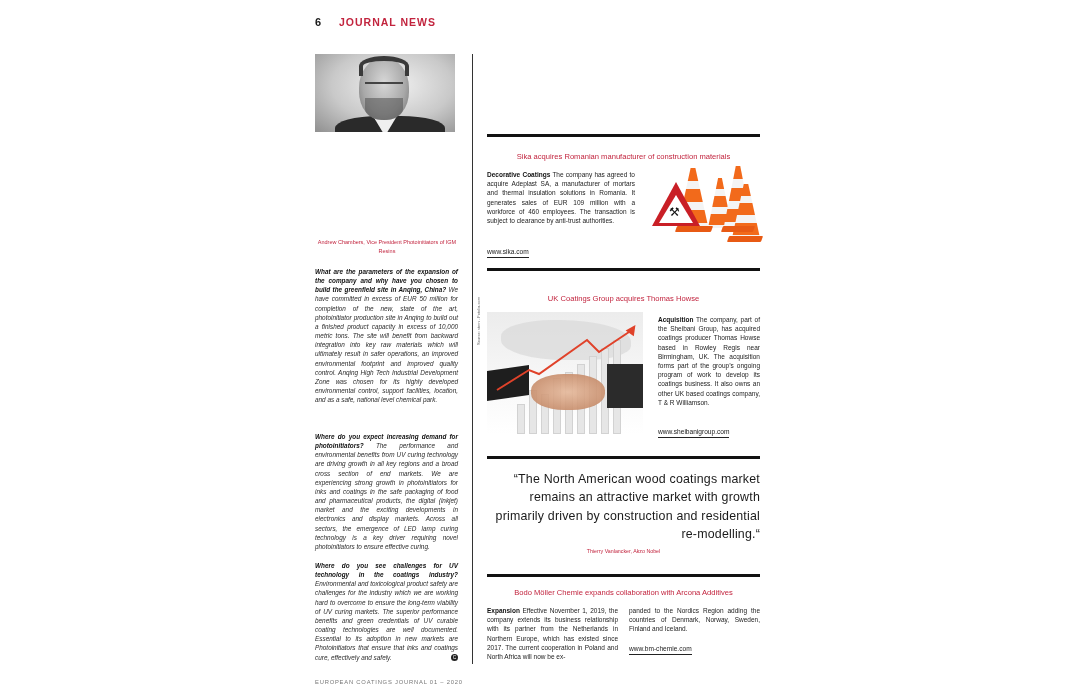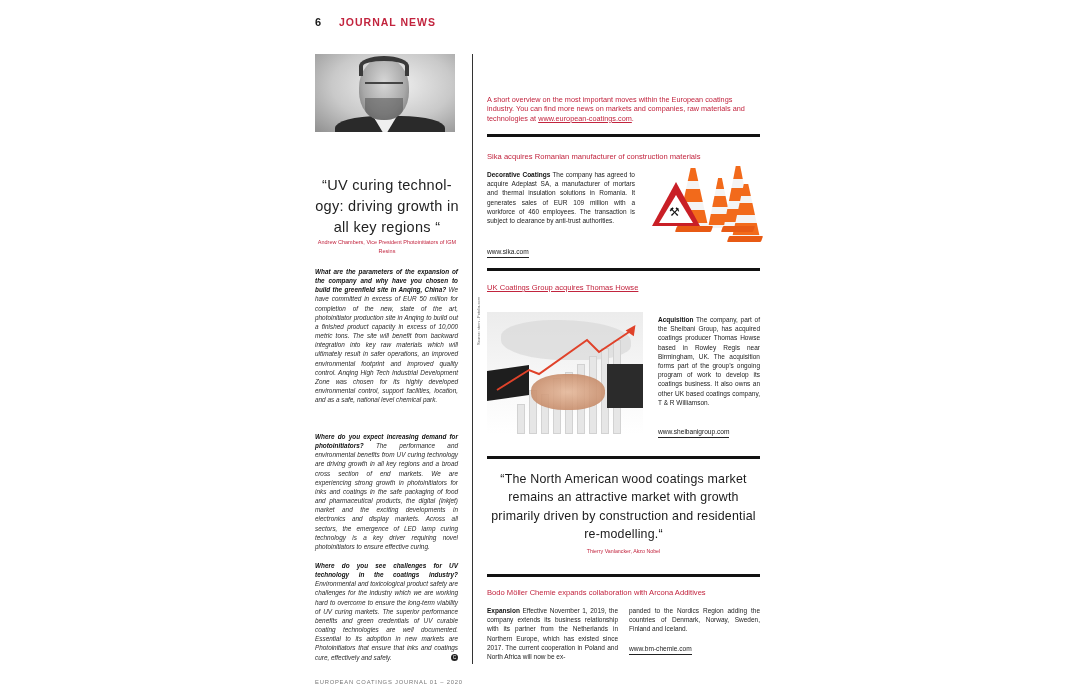--- a/index.html
+++ b/index.html
@@ -37,21 +37,21 @@
 
   .footer { position: absolute; left: 315px; top: 679px; font-size: 5.8px; color: #777; letter-spacing: 0.8px; }
 
   
   .title { position: absolute; left: 487px; top: 54px; font-size: 31px; font-weight: bold; color: #111; letter-spacing: 0.5px; line-height: 36px; }
   .intro { position: absolute; left: 487px; top: 95px; width: 272px; font-size: 7.3px; line-height: 9.4px; color: #c2243e; }
   .intro a { color: #c2243e; text-decoration: underline; }
 
   .rule { position: absolute; left: 487px; width: 273px; height: 3px; background: #111; }
 
-  .news-heading { position: absolute; left: 487px; width: 273px; font-size: 7.6px; color: #c2243e; }
+  .news-heading { position: absolute; left: 487px; width: 273px; text-align: center; font-size: 7.6px; color: #c2243e; }
   .news-body { position: absolute; font-size: 6.5px; line-height: 9.2px; color: #222; text-align: justify; }
   .news-body b { font-weight: bold; color: #111; }
   .news-link { position: absolute; font-size: 6.6px; color: #222; padding-bottom: 2px; border-bottom: 1px solid #222; }
 
   
   .cones { position: absolute; left: 650px; top: 168px; width: 110px; height: 75px; }
   .cone-body { position: absolute; clip-path: polygon(42% 0, 58% 0, 100% 100%, 0 100%);
     background: repeating-linear-gradient(to bottom, #f26a1b 0, #f26a1b 22%, #f4f4f4 22%, #f4f4f4 36%); }
   .cone-base { position: absolute; height: 6px; background: #e85a14; border-radius: 1px; transform: skewX(-20deg); }
   .warn-sign { position: absolute; left: 2px; top: 14px; width: 48px; height: 44px; clip-path: polygon(50% 0, 100% 100%, 0 100%); background: #c91f26; }
@@ -62,64 +62,60 @@
   .handshake { position: absolute; left: 487px; top: 312px; width: 156px; height: 122px; overflow: hidden;
     background: linear-gradient(to bottom, #ececec 0%, #f8f8f8 60%, #ffffff 100%); }
   .handshake .map { position: absolute; left: 14px; top: 8px; width: 130px; height: 40px; background: #d8d8d8; border-radius: 40% 55% 35% 50%; opacity: 0.7; }
   .handshake .bar { position: absolute; bottom: 0; width: 8px; background: #e6e6e6; border: 1px solid #d2d2d2; }
   .handshake .sleeve-l { position: absolute; left: 0; top: 56px; width: 42px; height: 30px; background: #1e1e1e; transform: skewY(-8deg); }
   .handshake .sleeve-r { position: absolute; right: 0; top: 52px; width: 36px; height: 44px; background: #2b2b2b; }
   .handshake .hands { position: absolute; left: 44px; top: 62px; width: 74px; height: 36px; border-radius: 45%; background: radial-gradient(ellipse at 50% 50%, #e6b99b 0%, #c98f6d 70%, #a97456 100%); opacity: 0.9; }
   .handshake svg { position: absolute; left: 0; top: 0; }
   .img-credit { position: absolute; left: 476px; top: 345px; font-size: 4px; color: #666; transform: rotate(-90deg); transform-origin: left top; white-space: nowrap; }
 
-  .big-quote { position: absolute; left: 487px; top: 470px; width: 273px; text-align: center; font-size: 12.4px; line-height: 18.3px; color: #1a1a1a; letter-spacing: 0.2px; }
+  .big-quote { position: absolute; left: 487px; top: 470px; width: 273px; text-align: right; font-size: 12.4px; line-height: 18.3px; color: #1a1a1a; letter-spacing: 0.2px; }
   .big-quote-attrib { position: absolute; left: 487px; top: 548px; width: 273px; text-align: center; font-size: 5.3px; color: #c2243e; }
 </style>
 </head>
 <body>
 
 <div class="page">
 
   <div class="page-num">6</div>
   <div class="section-label">JOURNAL NEWS</div>
 
   <div class="portrait">
     <div class="suit"></div>
     <div class="collar"></div>
     <div class="head"></div>
     <div class="hair"></div>
     <div class="glasses"></div>
     <div class="beard"></div>
   </div>
 
-  <div class="pull-quote">“UV curing technol-ogy: driving growth in all key regions “</div>
   <div class="quote-attrib">Andrew Chambers, Vice President Photoinitiators of IGM Resins</div>
 
   <div class="interview iv1">
     <b>What are the parameters of the expansion of the company and why have you chosen to build the greenfield site in Anqing, China?</b>
     <span>We have committed in excess of EUR 50 million for completion of the new, state of the art, photoinitiator production site in Anqing to build out a finished product capacity in excess of 10,000 metric tons. The site will benefit from backward integration into key raw materials which will ultimately result in safer operations, an improved environmental footprint and improved quality control. Anqing High Tech Industrial Development Zone was chosen for its highly developed environmental control, support facilities, location, and as a safe, national level chemical park.</span>
   </div>
   <div class="interview iv2">
     <b>Where do you expect increasing demand for photoinitiators?</b>
     <span>The performance and environmental benefits from UV curing technology are driving growth in all key regions and a broad cross section of end markets. We are experiencing strong growth in photoinitiators for inks and coatings in the safe packaging of food and pharmaceutical products, the digital (inkjet) market and the exciting developments in electronics and display markets. Across all sectors, the emergence of LED lamp curing technology is a key driver requiring novel photoinitiators to ensure effective curing.</span>
   </div>
   <div class="interview iv3">
     <b>Where do you see challenges for UV technology in the coatings industry?</b>
     <span>Environmental and toxicological product safety are challenges for the industry which we are working hard to overcome to ensure the long-term viability of UV curing markets. The superior performance benefits and green credentials of UV curable coating technologies are well documented. Essential to its adoption in new markets are Photoinitiators that ensure that inks and coatings cure, effectively and safely.</span>
     <span class="end-mark">C</span>
   </div>
 
   <div class="col-divider"></div>
 
   <div class="footer">EUROPEAN COATINGS JOURNAL 01 – 2020</div>
 
-  <div class="intro">
-    <span>A short overview on the most important moves within the European coatings industry. You can find more news on markets and companies, raw materials and technologies at </span><a>www.european-coatings.com</a><span>.</span>
-  </div>
 
   <div class="rule" style="top:134px;"></div>
 
   <div class="news-heading" style="top:152px;">Sika acquires Romanian manufacturer of construction materials</div>
   <div class="news-body" style="left:487px; top:170px; width:148px;">
     <b>Decorative Coatings</b>
     <span>The company has agreed to acquire Adeplast SA, a manufacturer of mortars and thermal insulation solutions in Romania. It generates sales of EUR 109 million with a workforce of 460 employees. The transaction is subject to clearance by anti-trust authorities.</span>
   </div>
   <a class="news-link" style="left:487px; top:248px;">www.sika.com</a>
 
@@ -131,21 +127,21 @@
     <div class="cone-base" style="left:26px; top:58px; width:36px;"></div>
     <div class="cone-base" style="left:72px; top:58px; width:32px;"></div>
     <div class="cone-base" style="left:78px; top:68px; width:34px;"></div>
     <div class="warn-sign"></div>
     <div class="warn-inner"></div>
     <div class="warn-glyph">⚒</div>
   </div>
 
   <div class="rule" style="top:268px;"></div>
 
-  <div class="news-heading" style="top:283px;text-decoration:underline;">UK Coatings Group acquires Thomas Howse</div>
+  <div class="news-heading" style="top:294px;">UK Coatings Group acquires Thomas Howse</div>
 
   <div class="img-credit">Source: stern - Fotolia.com</div>
   <div class="handshake">
     <div class="map"></div>
     <div class="bar" style="left:30px; height:30px;"></div>
     <div class="bar" style="left:42px; height:44px;"></div>
     <div class="bar" style="left:54px; height:40px;"></div>
     <div class="bar" style="left:66px; height:56px;"></div>
     <div class="bar" style="left:78px; height:62px;"></div>
     <div class="bar" style="left:90px; height:70px;"></div>

